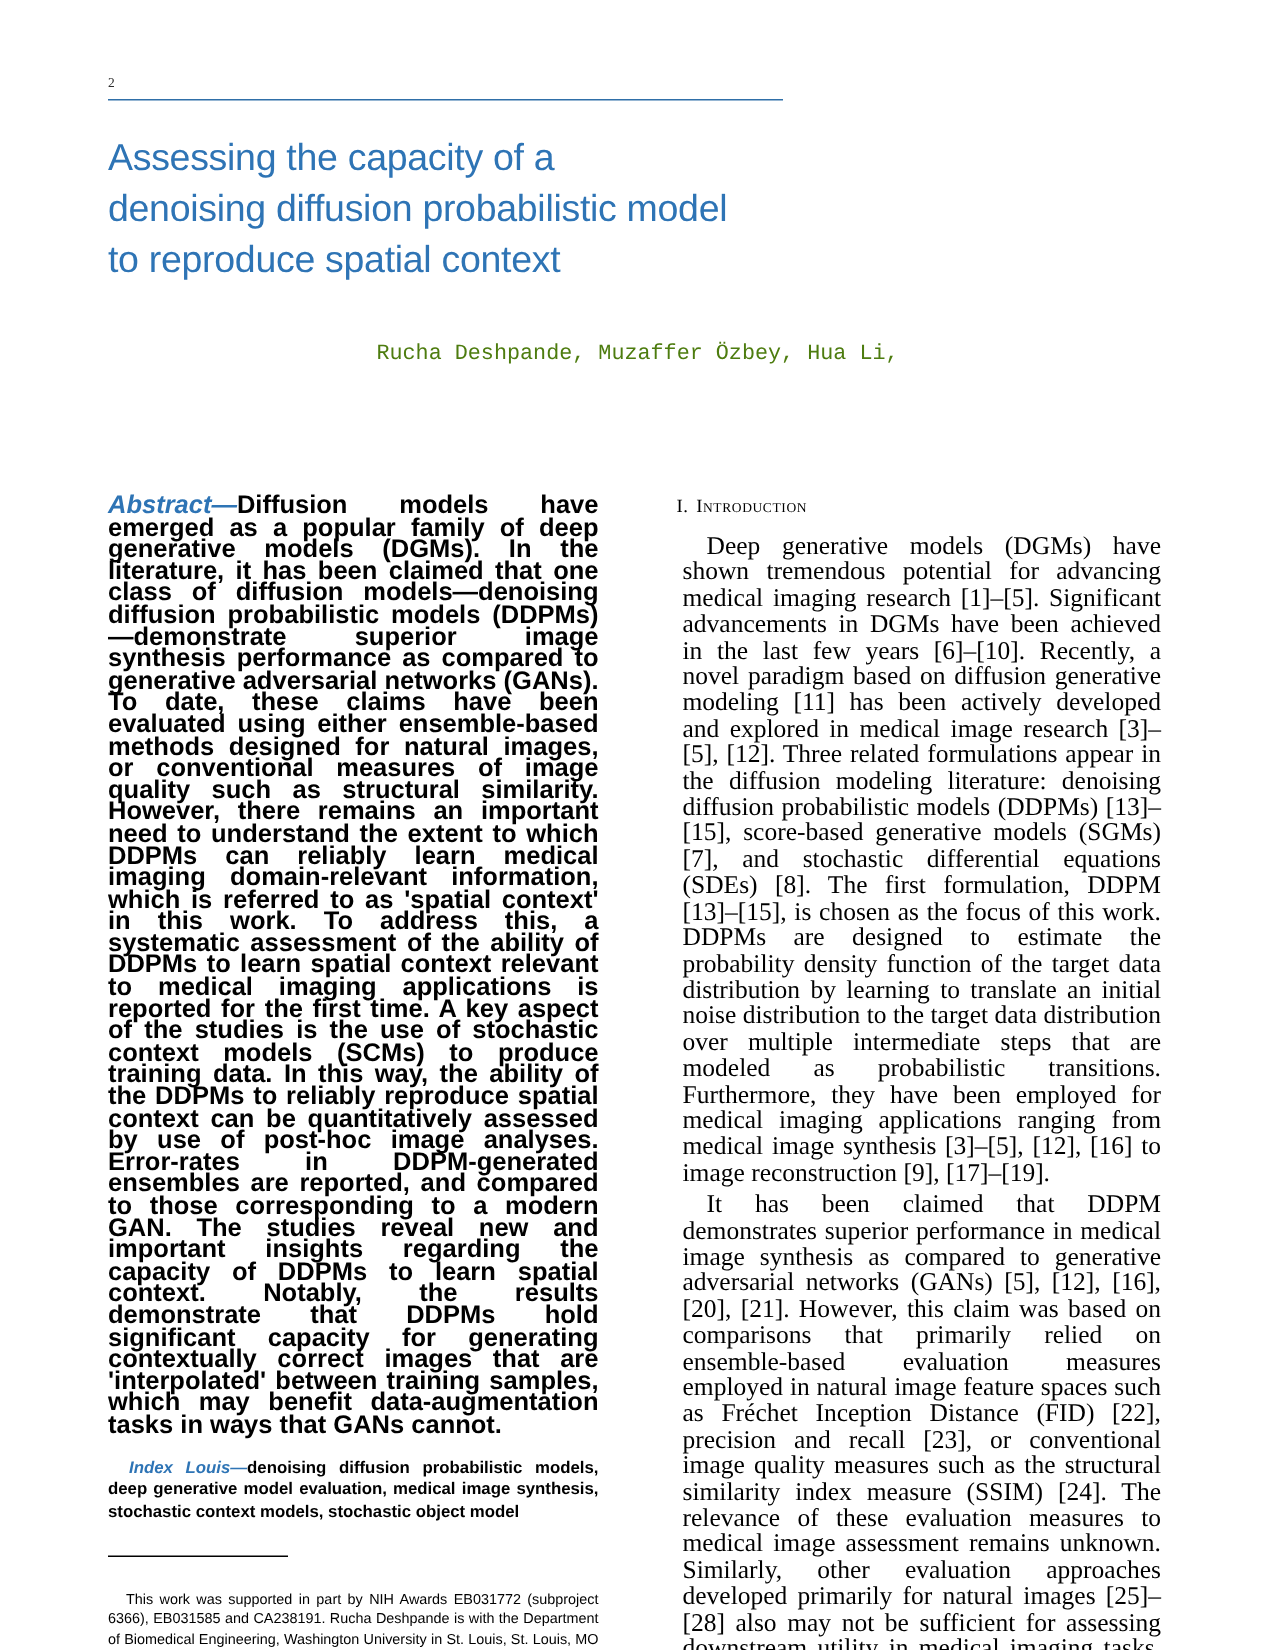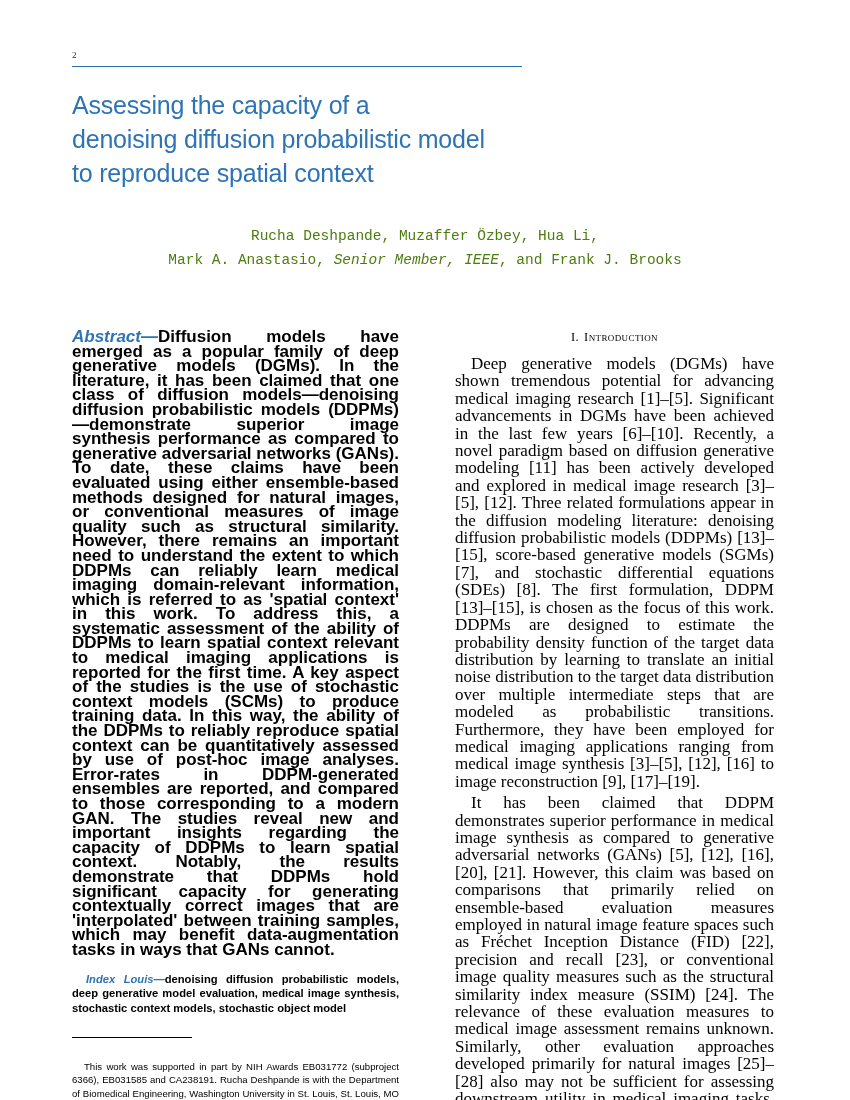--- a/index.html
+++ b/index.html
@@ -108,21 +108,21 @@
     font-family: Liberation Sans, sans-serif;
     font-size: 9.6px;
     line-height: 13.1px;
     text-align: justify;
     margin-top: 22px;
     text-indent: 12px;
   }
   .footnote .it { font-style: italic; }
 
   .sec-head {
-    text-align: center;
+    text-align: left;
     font-family: "Liberation Serif", serif;
     font-size: 12.5px;
     letter-spacing: 0.4px;
     margin: 0 0 10px 0;
     font-variant: small-caps;
   }
   .sec-head .rn { margin-right: 5px; }
   .body-p {
     font-family: "Liberation Serif", serif;
     font-size: 17px;
@@ -143,21 +143,20 @@
   <div class="headrule"></div>
 
   <div class="title">
     <div>Assessing the capacity of a</div>
     <div>denoising diffusion probabilistic model</div>
     <div>to reproduce spatial context</div>
   </div>
 
   <div class="authors">
     <div>Rucha Deshpande, Muzaffer Özbey, Hua Li,</div>
-    <div><span>Mark A. Anastasio, </span><span class="em">Senior Member, IEEE</span><span>, and Frank J. Brooks</span></div>
   </div>
 
   <div class="col col-left">
     <p class="abstract"><span class="lead">Abstract—</span><span>Diffusion models have emerged as a popular family of deep generative models (DGMs). In the literature, it has been claimed that one class of diffusion models—denoising diffusion probabilistic models (DDPMs)—demonstrate superior image synthesis performance as compared to generative adversarial networks (GANs). To date, these claims have been evaluated using either ensemble-based methods designed for natural images, or conventional measures of image quality such as structural similarity. However, there remains an important need to understand the extent to which DDPMs can reliably learn medical imaging domain-relevant information, which is referred to as 'spatial context' in this work. To address this, a systematic assessment of the ability of DDPMs to learn spatial context relevant to medical imaging applications is reported for the first time. A key aspect of the studies is the use of stochastic context models (SCMs) to produce training data. In this way, the ability of the DDPMs to reliably reproduce spatial context can be quantitatively assessed by use of post-hoc image analyses. Error-rates in DDPM-generated ensembles are reported, and compared to those corresponding to a modern GAN. The studies reveal new and important insights regarding the capacity of DDPMs to learn spatial context. Notably, the results demonstrate that DDPMs hold significant capacity for generating contextually correct images that are 'interpolated' between training samples, which may benefit data-augmentation tasks in ways that GANs cannot.</span></p>
 
     <p class="indexterms"><span class="lead">Index Louis—</span><span>denoising diffusion probabilistic models, deep generative model evaluation, medical image synthesis, stochastic context models, stochastic object model</span></p>
 
     <div class="footnote-rule"></div>
 
     <p class="footnote"><span>This work was supported in part by NIH Awards EB031772 (subproject 6366), EB031585 and CA238191. Rucha Deshpande is with the Department of Biomedical Engineering, Washington University in St. Louis, St. Louis, MO 63130 USA (email: r.deshpande@wustl.edu) Muzaffer Özbey is with the Department of Electrical and Computer Engineering, University of Illinois at Urbana–Champaign, Urbana, IL 61801 USA (e-mail: mozbey2@illinois.edu). Hua Li and Mark A. Anastasio are with the Department of Bioengineering, University of Illinois at Urbana–Champaign, Urbana, IL 61801 USA (e-mail: {huali19,maa}@illinois.edu). Frank J. Brooks is with the Center for Label-free Imaging and Multiscale Biophotonics (CLIMB) at the University of Illinois Beckman Institute, Urbana, IL 61801 USA (email: fjb@illinois.edu). </span><span class="it">(Corresponding author: Frank J. Brooks.)</span><span> The first two authors contributed equally, and the last two authors contributed equally.</span></p>

